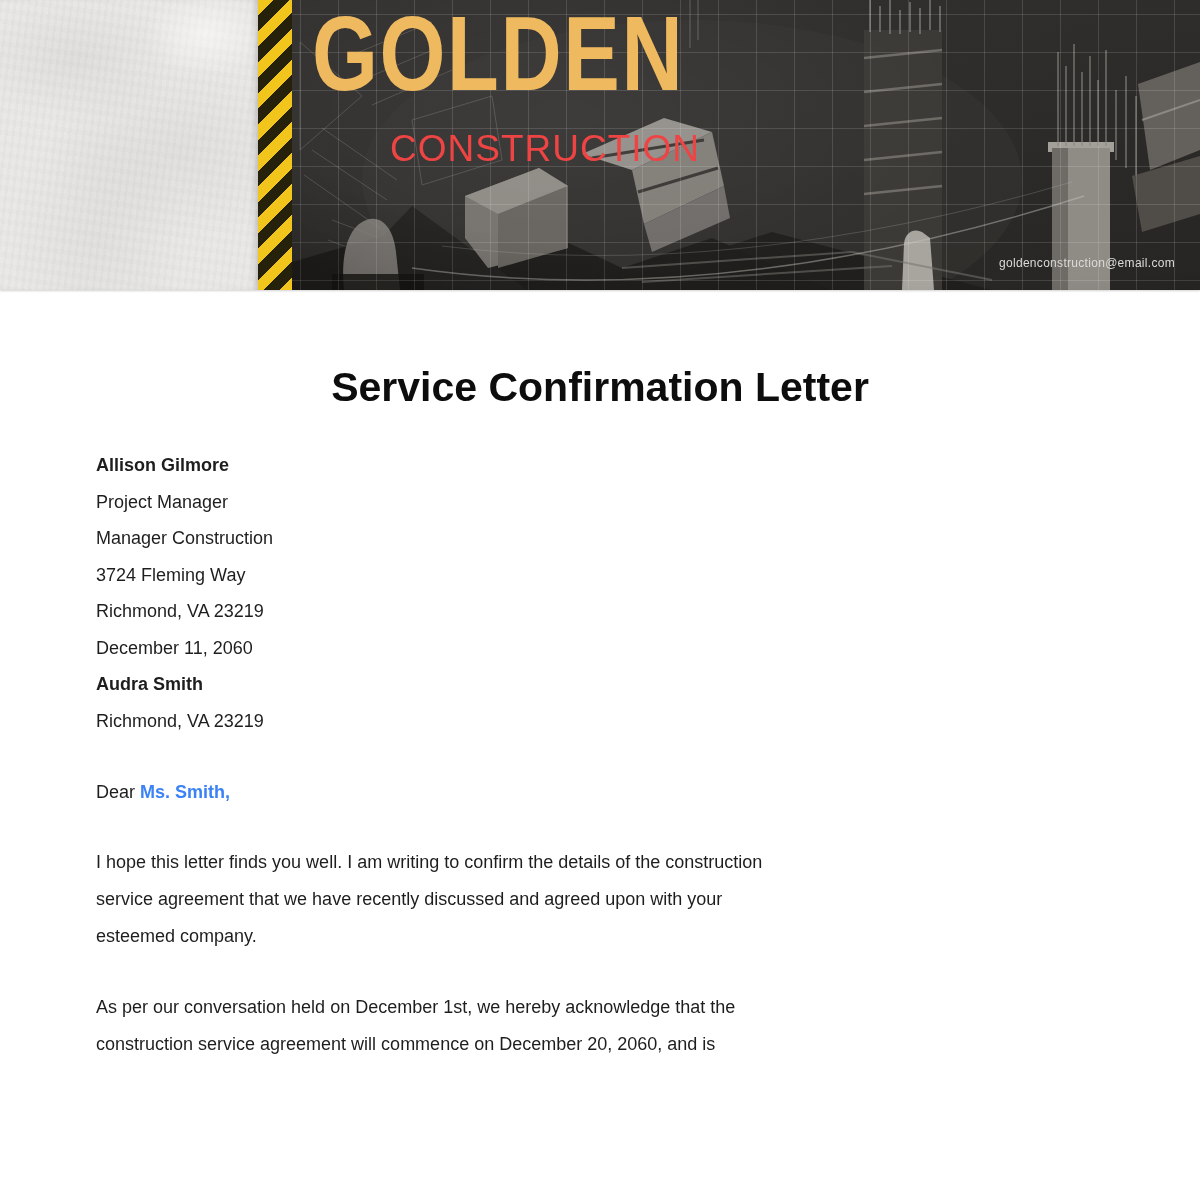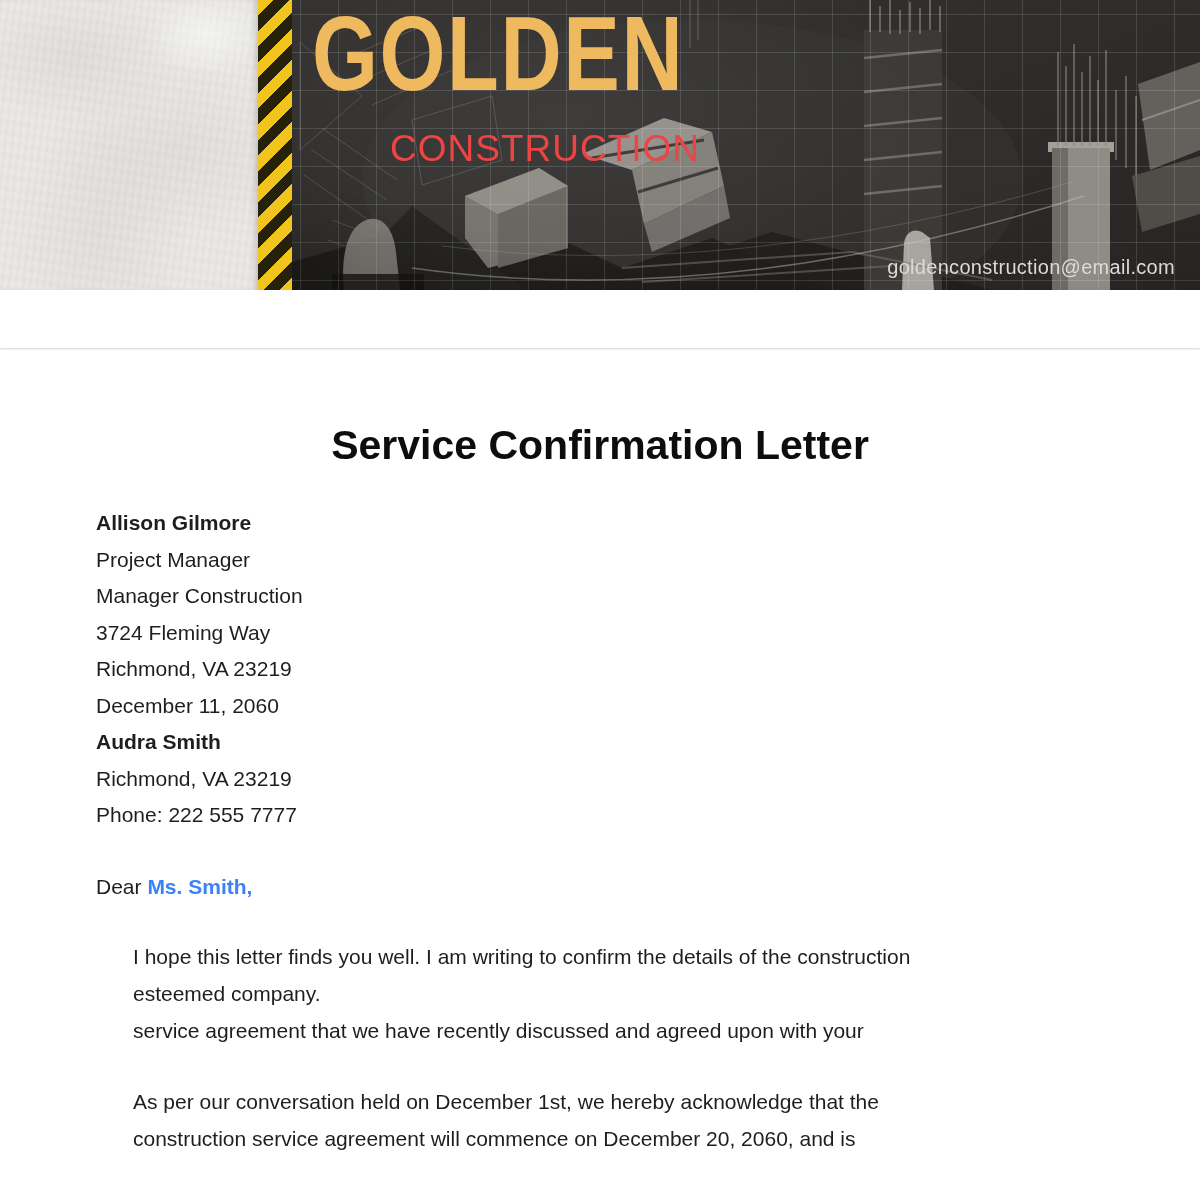--- a/index.html
+++ b/index.html
@@ -6,21 +6,21 @@
   html,body { background:#ffffff; }
   body {
     width:1200px; height:1200px; overflow:hidden; position:relative;
     font-family:"Liberation Sans","DejaVu Sans",sans-serif;
     color:#1e1e1e;
   }
   .page { width:1200px; height:1200px; background:#ffffff; position:relative; overflow:hidden; }
 
   
   .letterhead {
-    position:relative; width:1200px; height:348px; overflow:hidden;
+    position:relative; width:1200px; height:290px; overflow:hidden;
     box-shadow:0 1px 2px rgba(0,0,0,.18);
   }
   .paper-strip {
     position:absolute; left:0; top:0; width:258px; height:290px;
     background-color:#e9e8e6;
     background-image:
       radial-gradient(150px 90px at 30% 20%, rgba(0,0,0,.045), transparent 70%),
       radial-gradient(190px 130px at 68% 52%, rgba(0,0,0,.04), transparent 70%),
       radial-gradient(130px 170px at 38% 82%, rgba(0,0,0,.035), transparent 70%),
       radial-gradient(90px 60px at 80% 12%, rgba(255,255,255,.5), transparent 70%),
@@ -58,37 +58,37 @@
     transform:scaleX(.8); transform-origin:left top;
     white-space:nowrap;
   }
   .brand-sub {
     position:absolute; left:98px; top:130px;
     font-size:37px; font-weight:500; line-height:1;
     letter-spacing:1px; color:#ef4444; white-space:nowrap;
   }
   .email {
     position:absolute; right:25px; top:256px;
-    font-size:20px; color:#dcdbd8; letter-spacing:.3px; white-space:nowrap;
+    font-size:12px; color:#dcdbd8; letter-spacing:.3px; white-space:nowrap;
   }
 
   
   .letter { padding:0 96px; }
   .title {
     margin-top:73px; text-align:center;
     font-size:41px; line-height:48px; font-weight:bold; color:#0d0d0d;
   }
-  .addr .line, .salutation, .para .pline { font-size:21px; color:#1e1e1e; }
+  .addr .line, .salutation, .para .pline { font-size:18px; color:#1e1e1e; }
   .addr .line { line-height:36.5px; }
   .sender { margin-top:36px; }
   .recipient { }
   .bold { font-weight:bold; color:#141414; }
   .salutation { margin-top:35px; line-height:36.5px; }
   .salutation b { color:#3b82f6; }
-  .para { margin-top:33px;margin-left:37px; }
+  .para { margin-top:33px; }
   .para .pline { line-height:37px; white-space:nowrap; }
   .para-2 { margin-top:34px; }
 </style>
 </head>
 <body>
 
 <div class="page">
 
   <header class="letterhead">
     <div class="paper-strip"></div>
@@ -206,32 +206,31 @@
       <div class="line">Project Manager</div>
       <div class="line">Manager Construction</div>
       <div class="line">3724 Fleming Way</div>
       <div class="line">Richmond, VA 23219</div>
       <div class="line">December 11, 2060</div>
     </section>
 
     <section class="addr recipient">
       <div class="line bold">Audra Smith</div>
       <div class="line">Richmond, VA 23219</div>
-      <div class="line">Phone: 222 555 7777</div>
     </section>
 
     <p class="salutation">
       <span>Dear</span>
       <b>Ms. Smith,</b>
     </p>
 
     <div class="para para-1">
       <div class="pline">I hope this letter finds you well. I am writing to confirm the details of the construction</div>
+      <div class="pline">service agreement that we have recently discussed and agreed upon with your</div>
       <div class="pline">esteemed company.</div>
-      <div class="pline">service agreement that we have recently discussed and agreed upon with your</div>
     </div>
 
     <div class="para para-2">
       <div class="pline">As per our conversation held on December 1st, we hereby acknowledge that the</div>
       <div class="pline">construction service agreement will commence on December 20, 2060, and is</div>
     </div>
   </main>
 
 </div>
 

